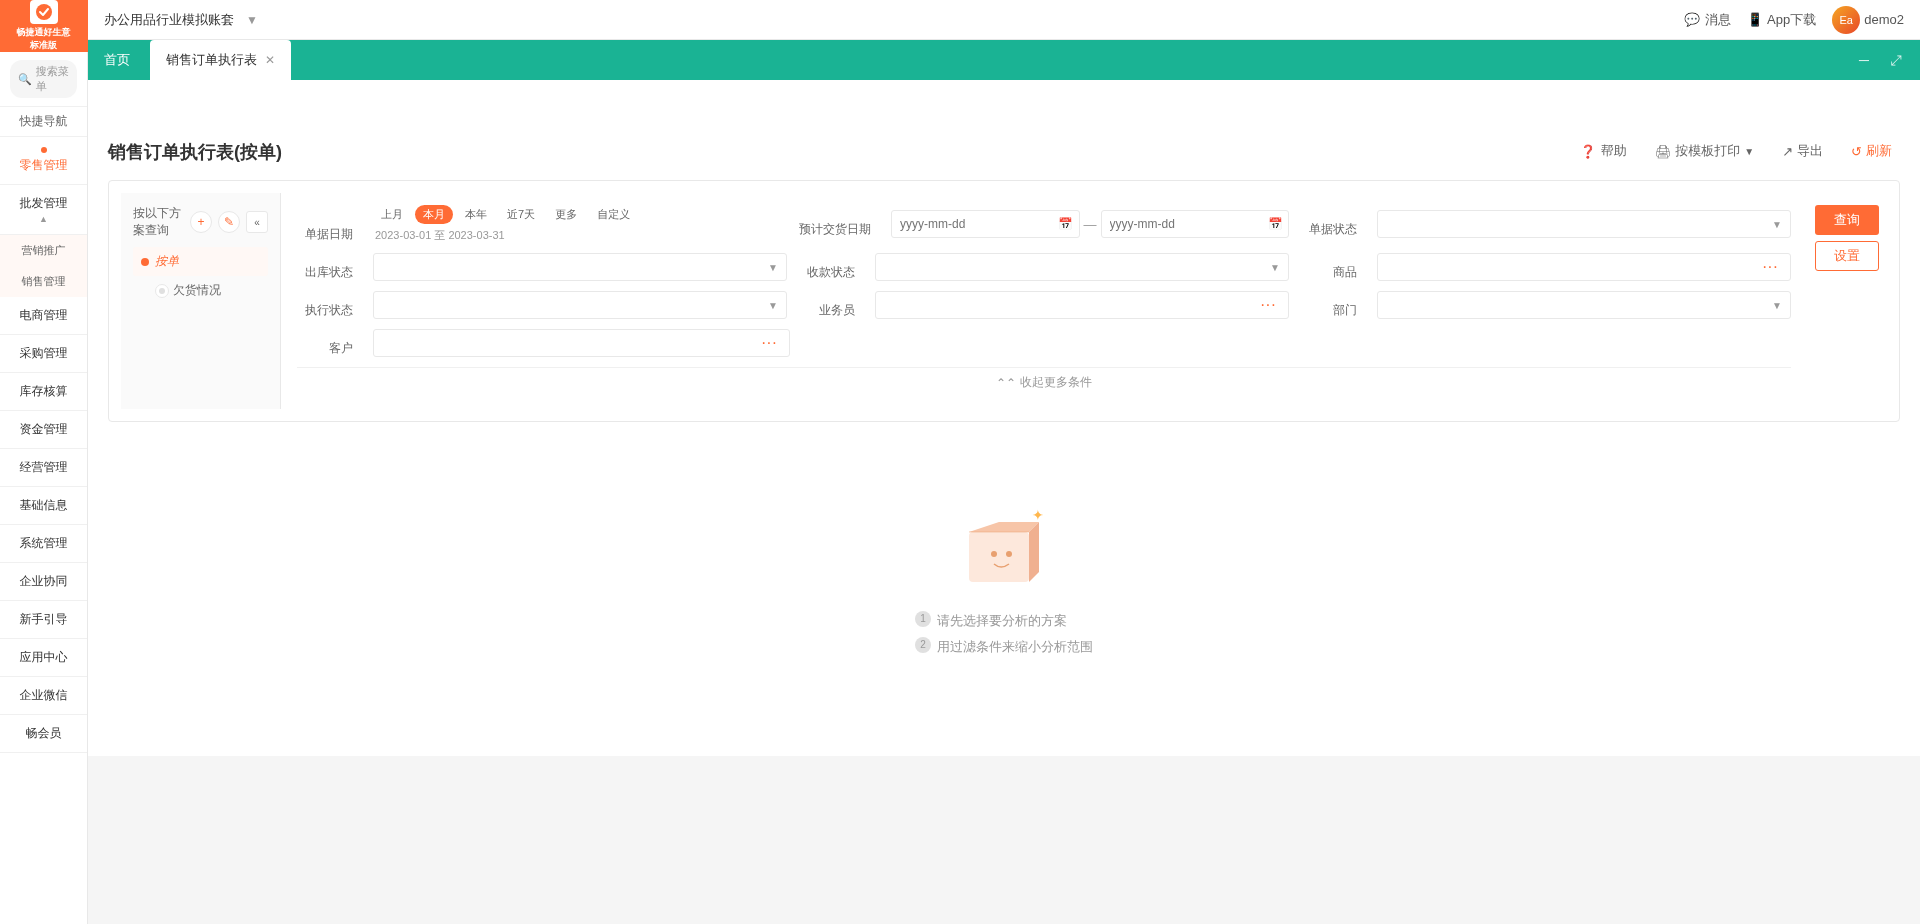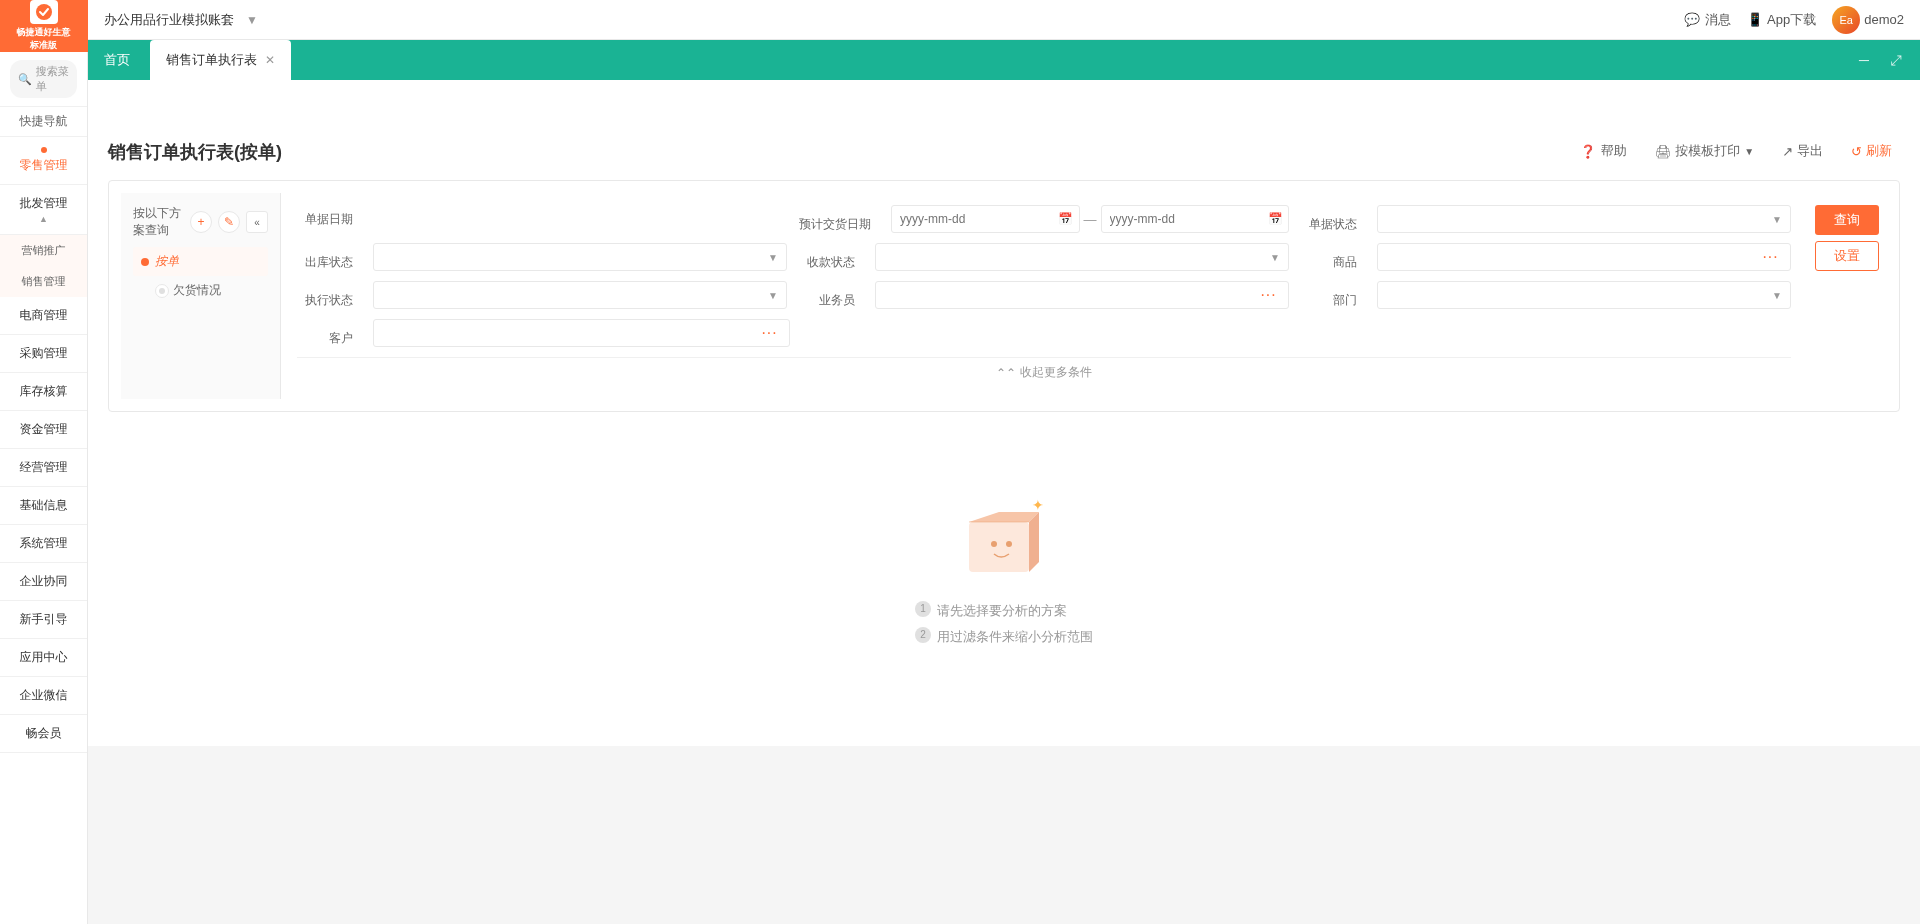--- a/index.html
+++ b/index.html
@@ -702,20 +702,31 @@
             </div>
           </div>
 
           <div style="flex:1;display:flex;">
             <div class="filter-right">
 
               <div class="filter-row">
 
                 <div class="filter-item">
                   <span class="filter-label">单据日期</span>
+                  <div style="flex:1;">
+                    <div class="date-quick-btns">
+                      <span class="date-quick-btn">上月</span>
+                      <span class="date-quick-btn active">本月</span>
+                      <span class="date-quick-btn">本年</span>
+                      <span class="date-quick-btn">近7天</span>
+                      <span class="date-quick-btn">更多</span>
+                      <span class="date-quick-btn">自定义</span>
+                    </div>
+                    <div style="font-size:11px;color:#999;padding-left:2px;">2023-03-01 至 2023-03-31</div>
+                  </div>
                 </div>
 
                 <div class="filter-item">
                   <span class="filter-label">预计交货日期</span>
                   <div class="date-range">
                     <div class="date-wrapper">
                       <input type="text" class="filter-input" placeholder="yyyy-mm-dd" style="">
                       <span class="date-icon">📅</span>
                     </div>
                     <span class="date-sep">—</span>

